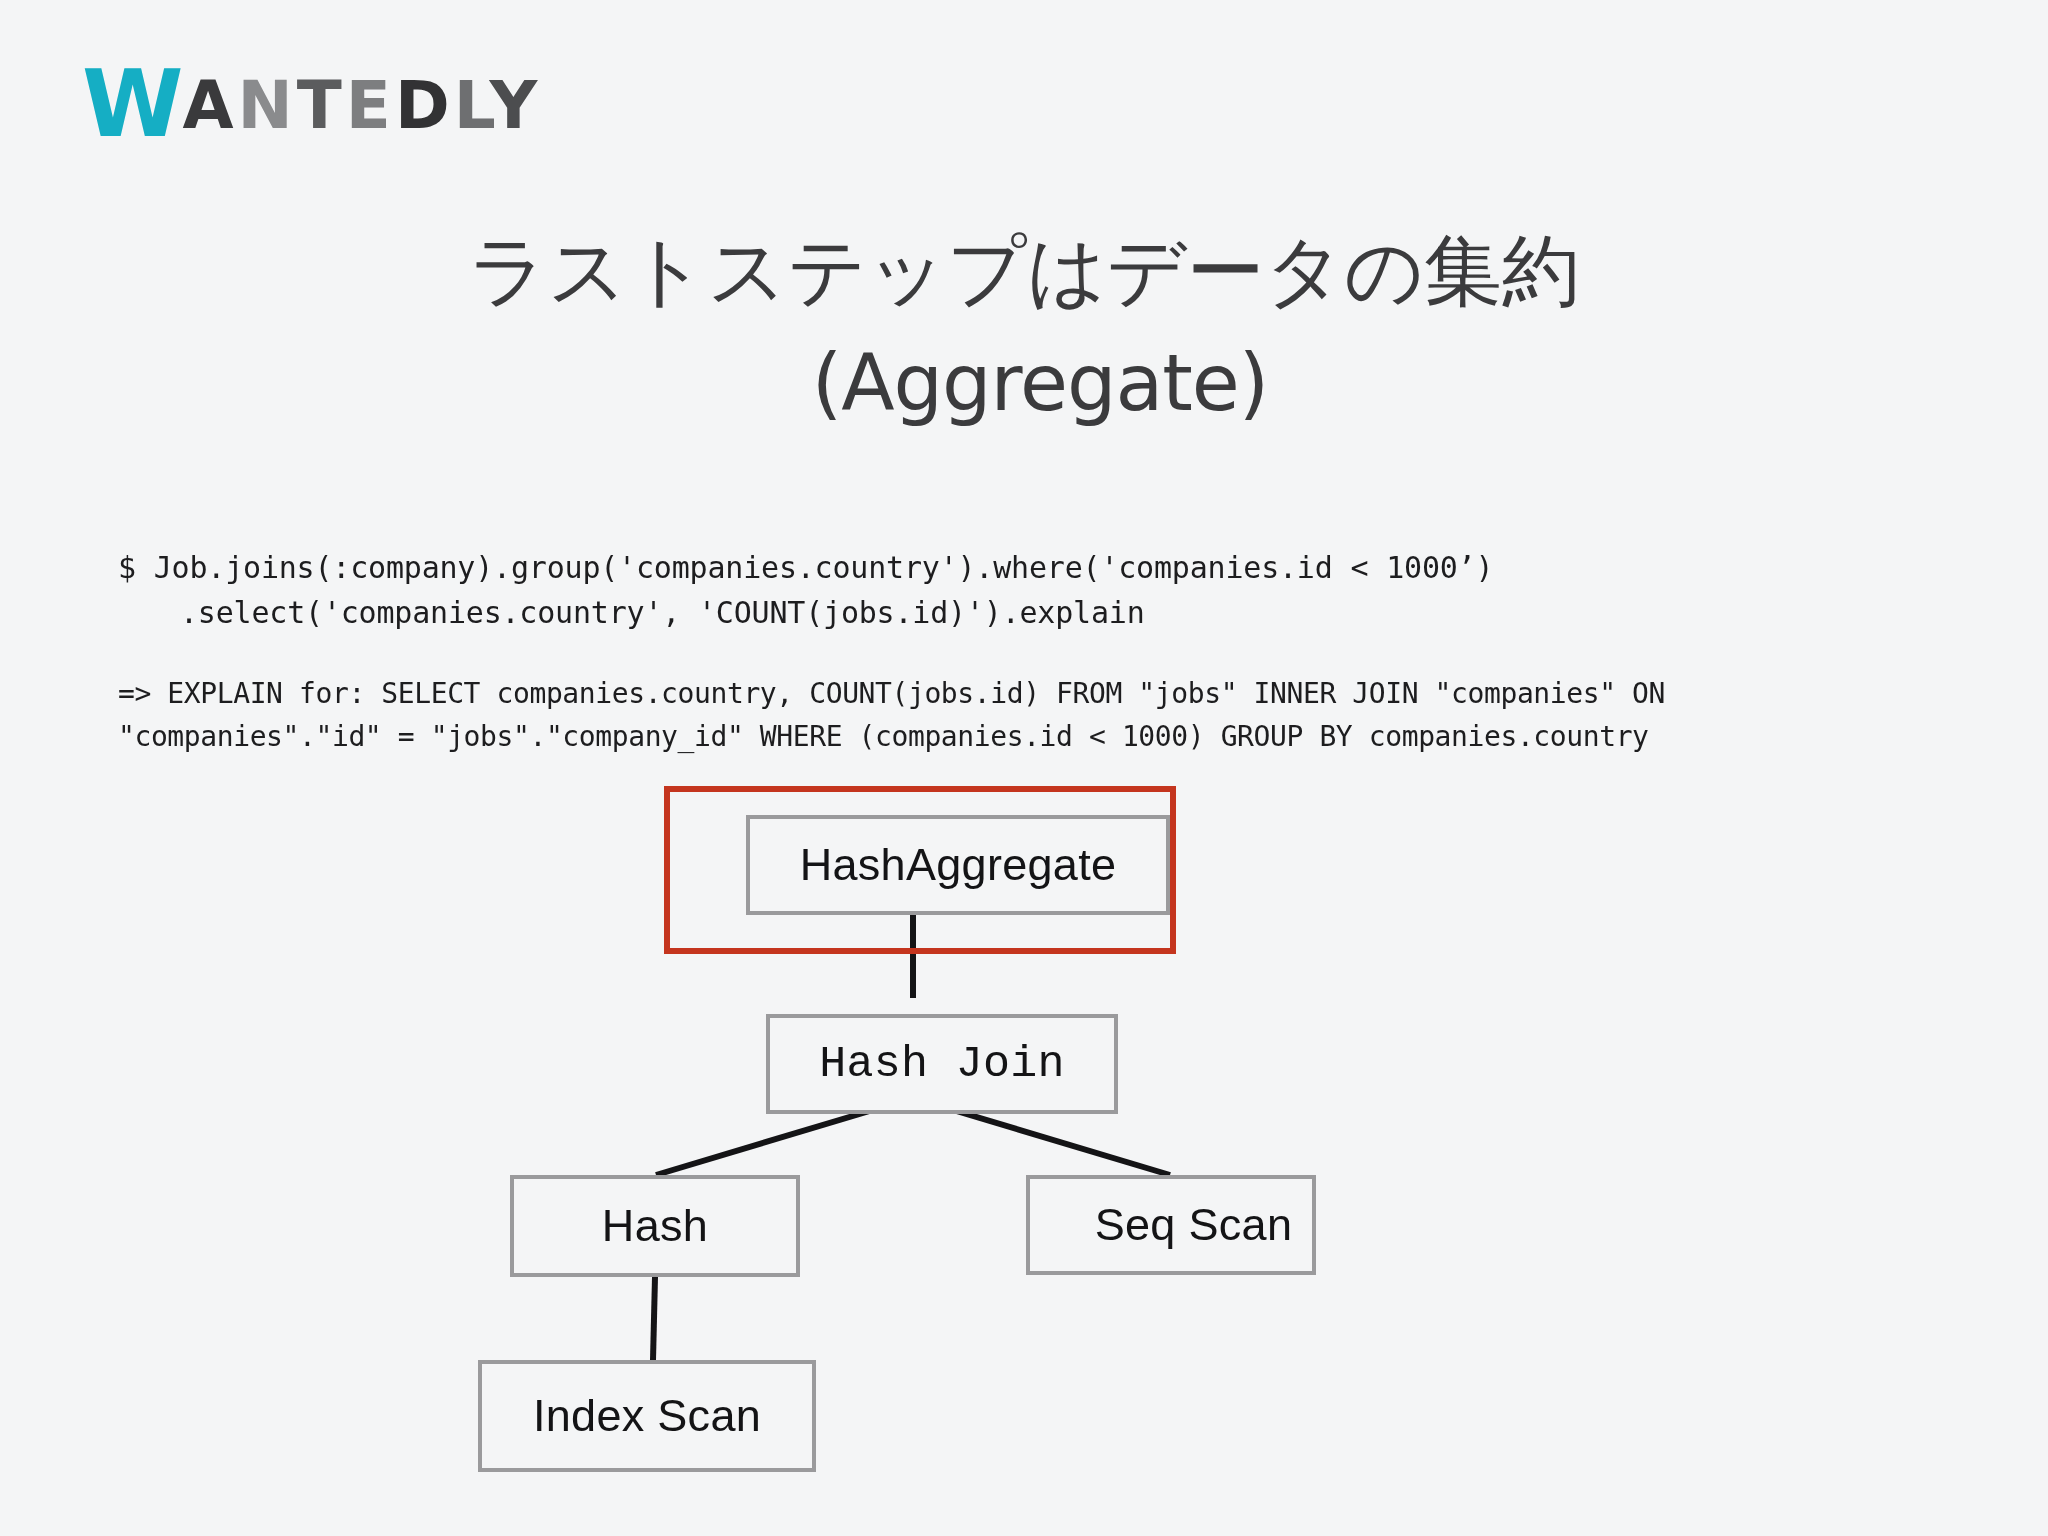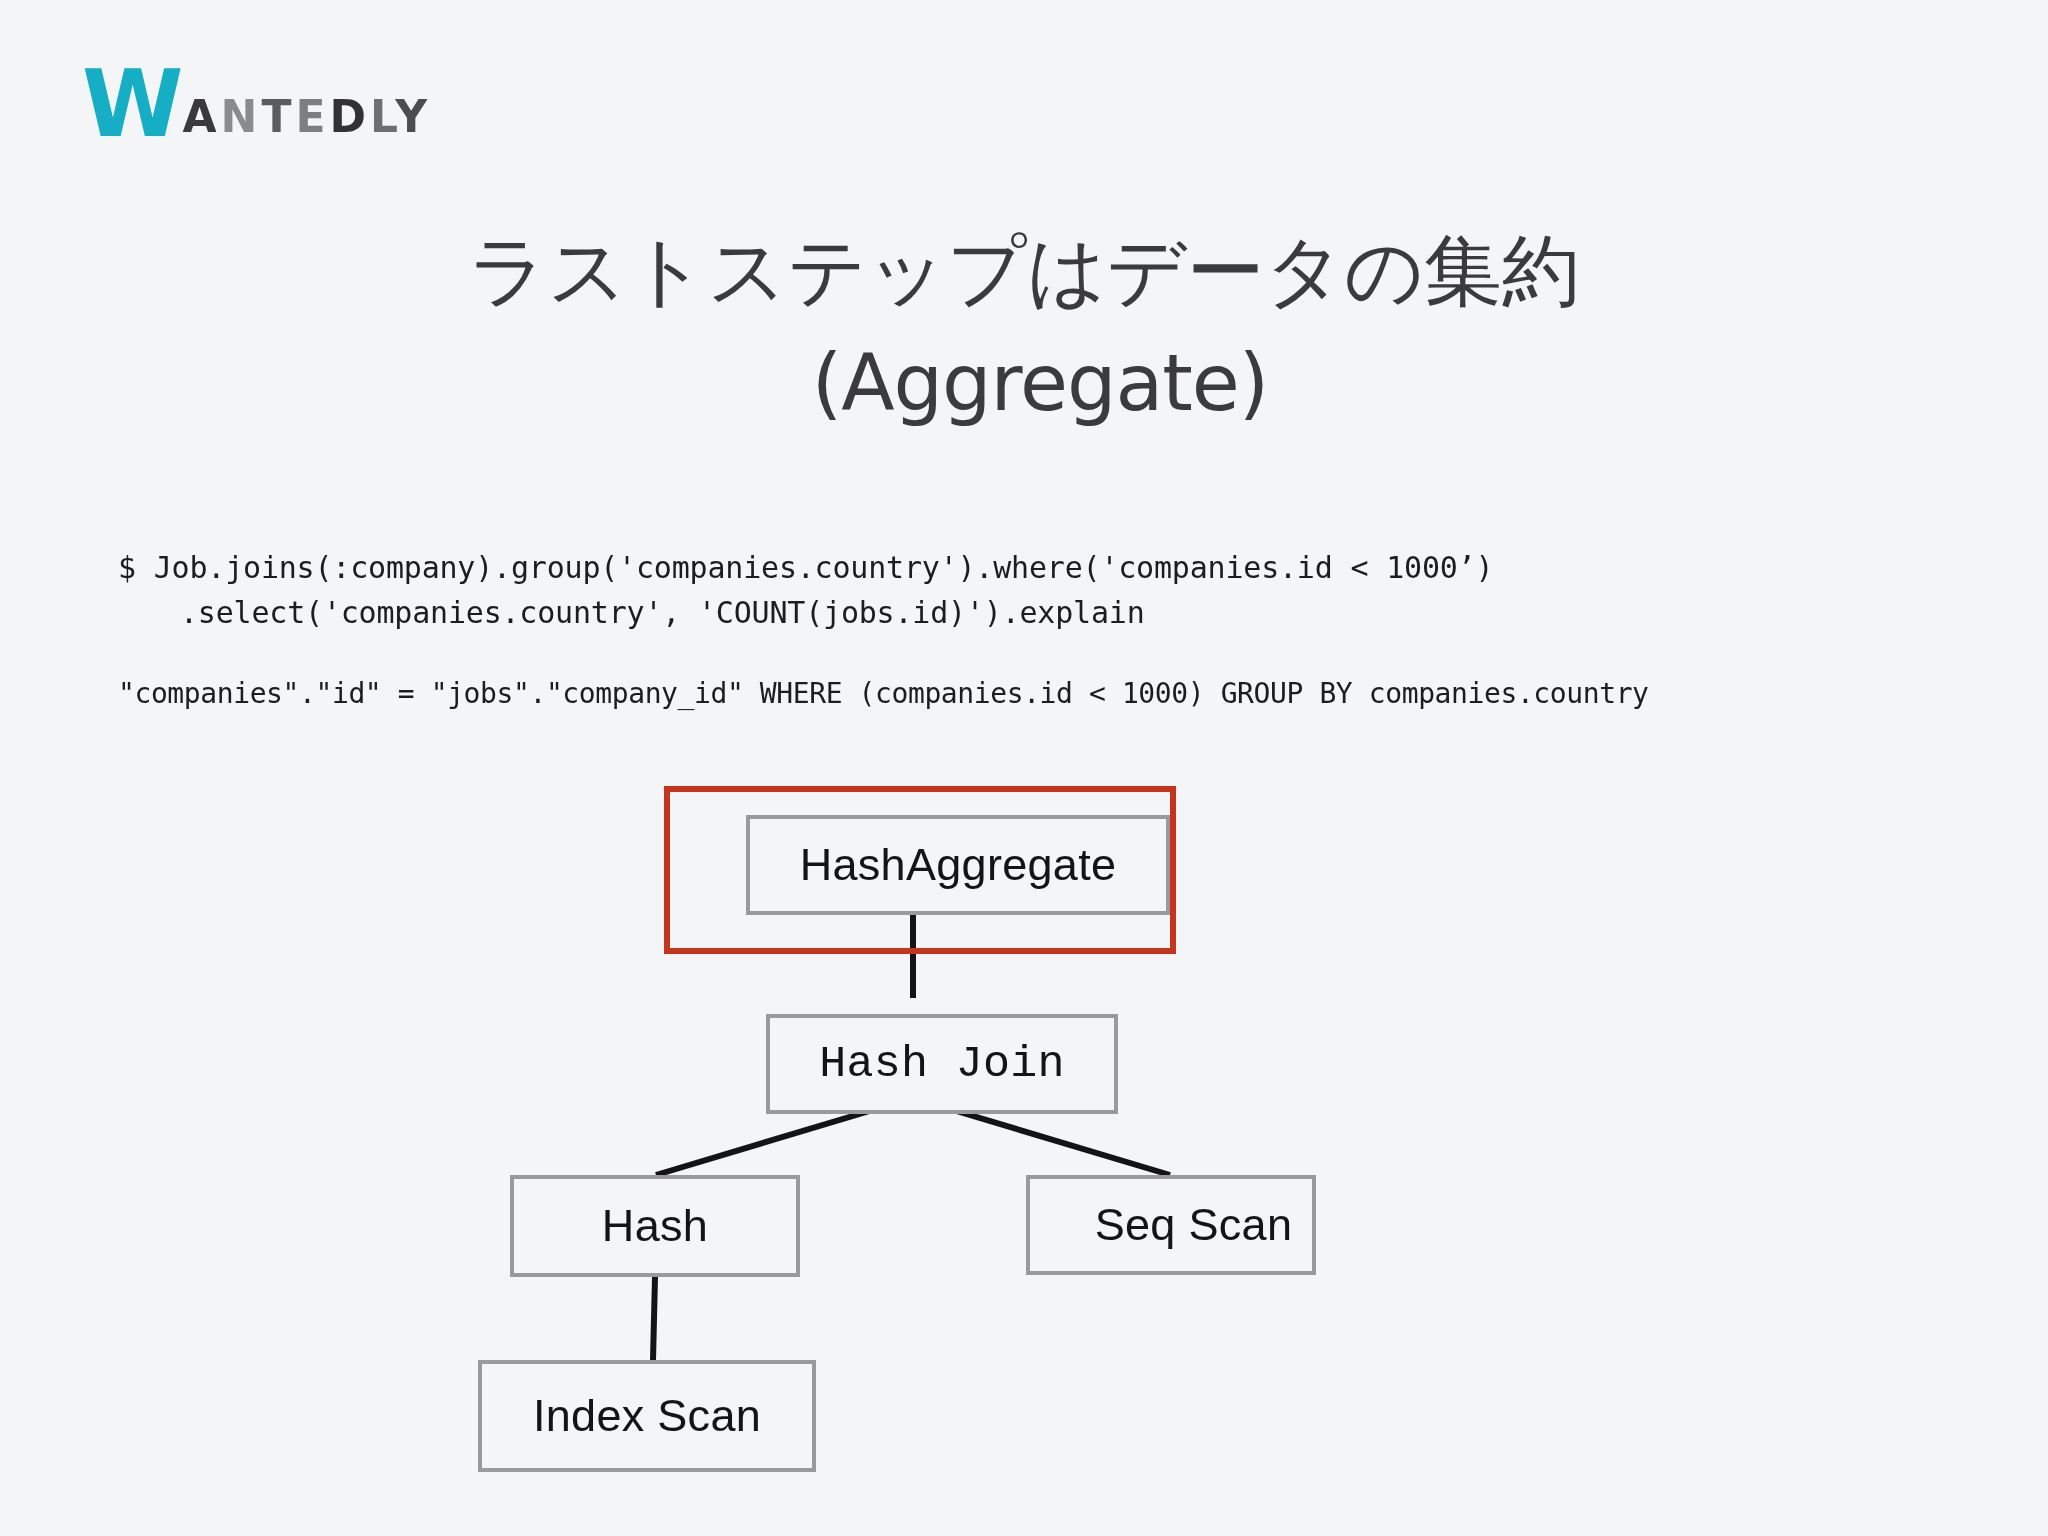--- a/index.html
+++ b/index.html
@@ -29,21 +29,21 @@
     font-family: "DejaVu Sans", sans-serif;
     font-weight: 700;
     font-size: 92px;
     line-height: 0.78;
     color: #15AEC4;
     letter-spacing: -3px;
   }
   #brand-logo .logo-rest {
     font-family: "DejaVu Sans", sans-serif;
     font-weight: 700;
-    font-size: 44px;
+    font-size: 66px;
     line-height: 1.06;
     letter-spacing: 4px;
     color: #4a4a4a;
     margin-left: 2px;
   }
   #brand-logo .logo-rest span:nth-child(1) { color: #3a3a3c; }
   #brand-logo .logo-rest span:nth-child(2) { color: #8a8b8d; }
   #brand-logo .logo-rest span:nth-child(3) { color: #5b5c5e; }
   #brand-logo .logo-rest span:nth-child(4) { color: #7d7e80; }
   #brand-logo .logo-rest span:nth-child(5) { color: #323234; }
@@ -148,20 +148,21 @@
 </div>
 
 <div id="slide-title">
   <span class="title-line-1">ラストステップはデータの集約</span>
   <span class="title-line-2">(Aggregate)</span>
 </div>
 
 <div id="code-block"><span>$ Job.joins(:company).group('companies.country').where('companies.id &lt; 1000’)</span><span class="code-indent">.select('companies.country', 'COUNT(jobs.id)').explain</span></div>
 
 <div id="explain-output">
+  <div>=&gt; EXPLAIN for: SELECT companies.country, COUNT(jobs.id) FROM "jobs" INNER JOIN "companies" ON</div>
   <div>"companies"."id" = "jobs"."company_id" WHERE (companies.id &lt; 1000) GROUP BY companies.country</div>
 </div>
 
 <div id="plan-tree">
 
   <svg width="2048" height="740">
 
     <line x1="913" y1="145" x2="913" y2="228" stroke="#141416" stroke-width="6"></line>
 
     <line x1="913" y1="328" x2="656" y2="405" stroke="#141416" stroke-width="6"></line>

